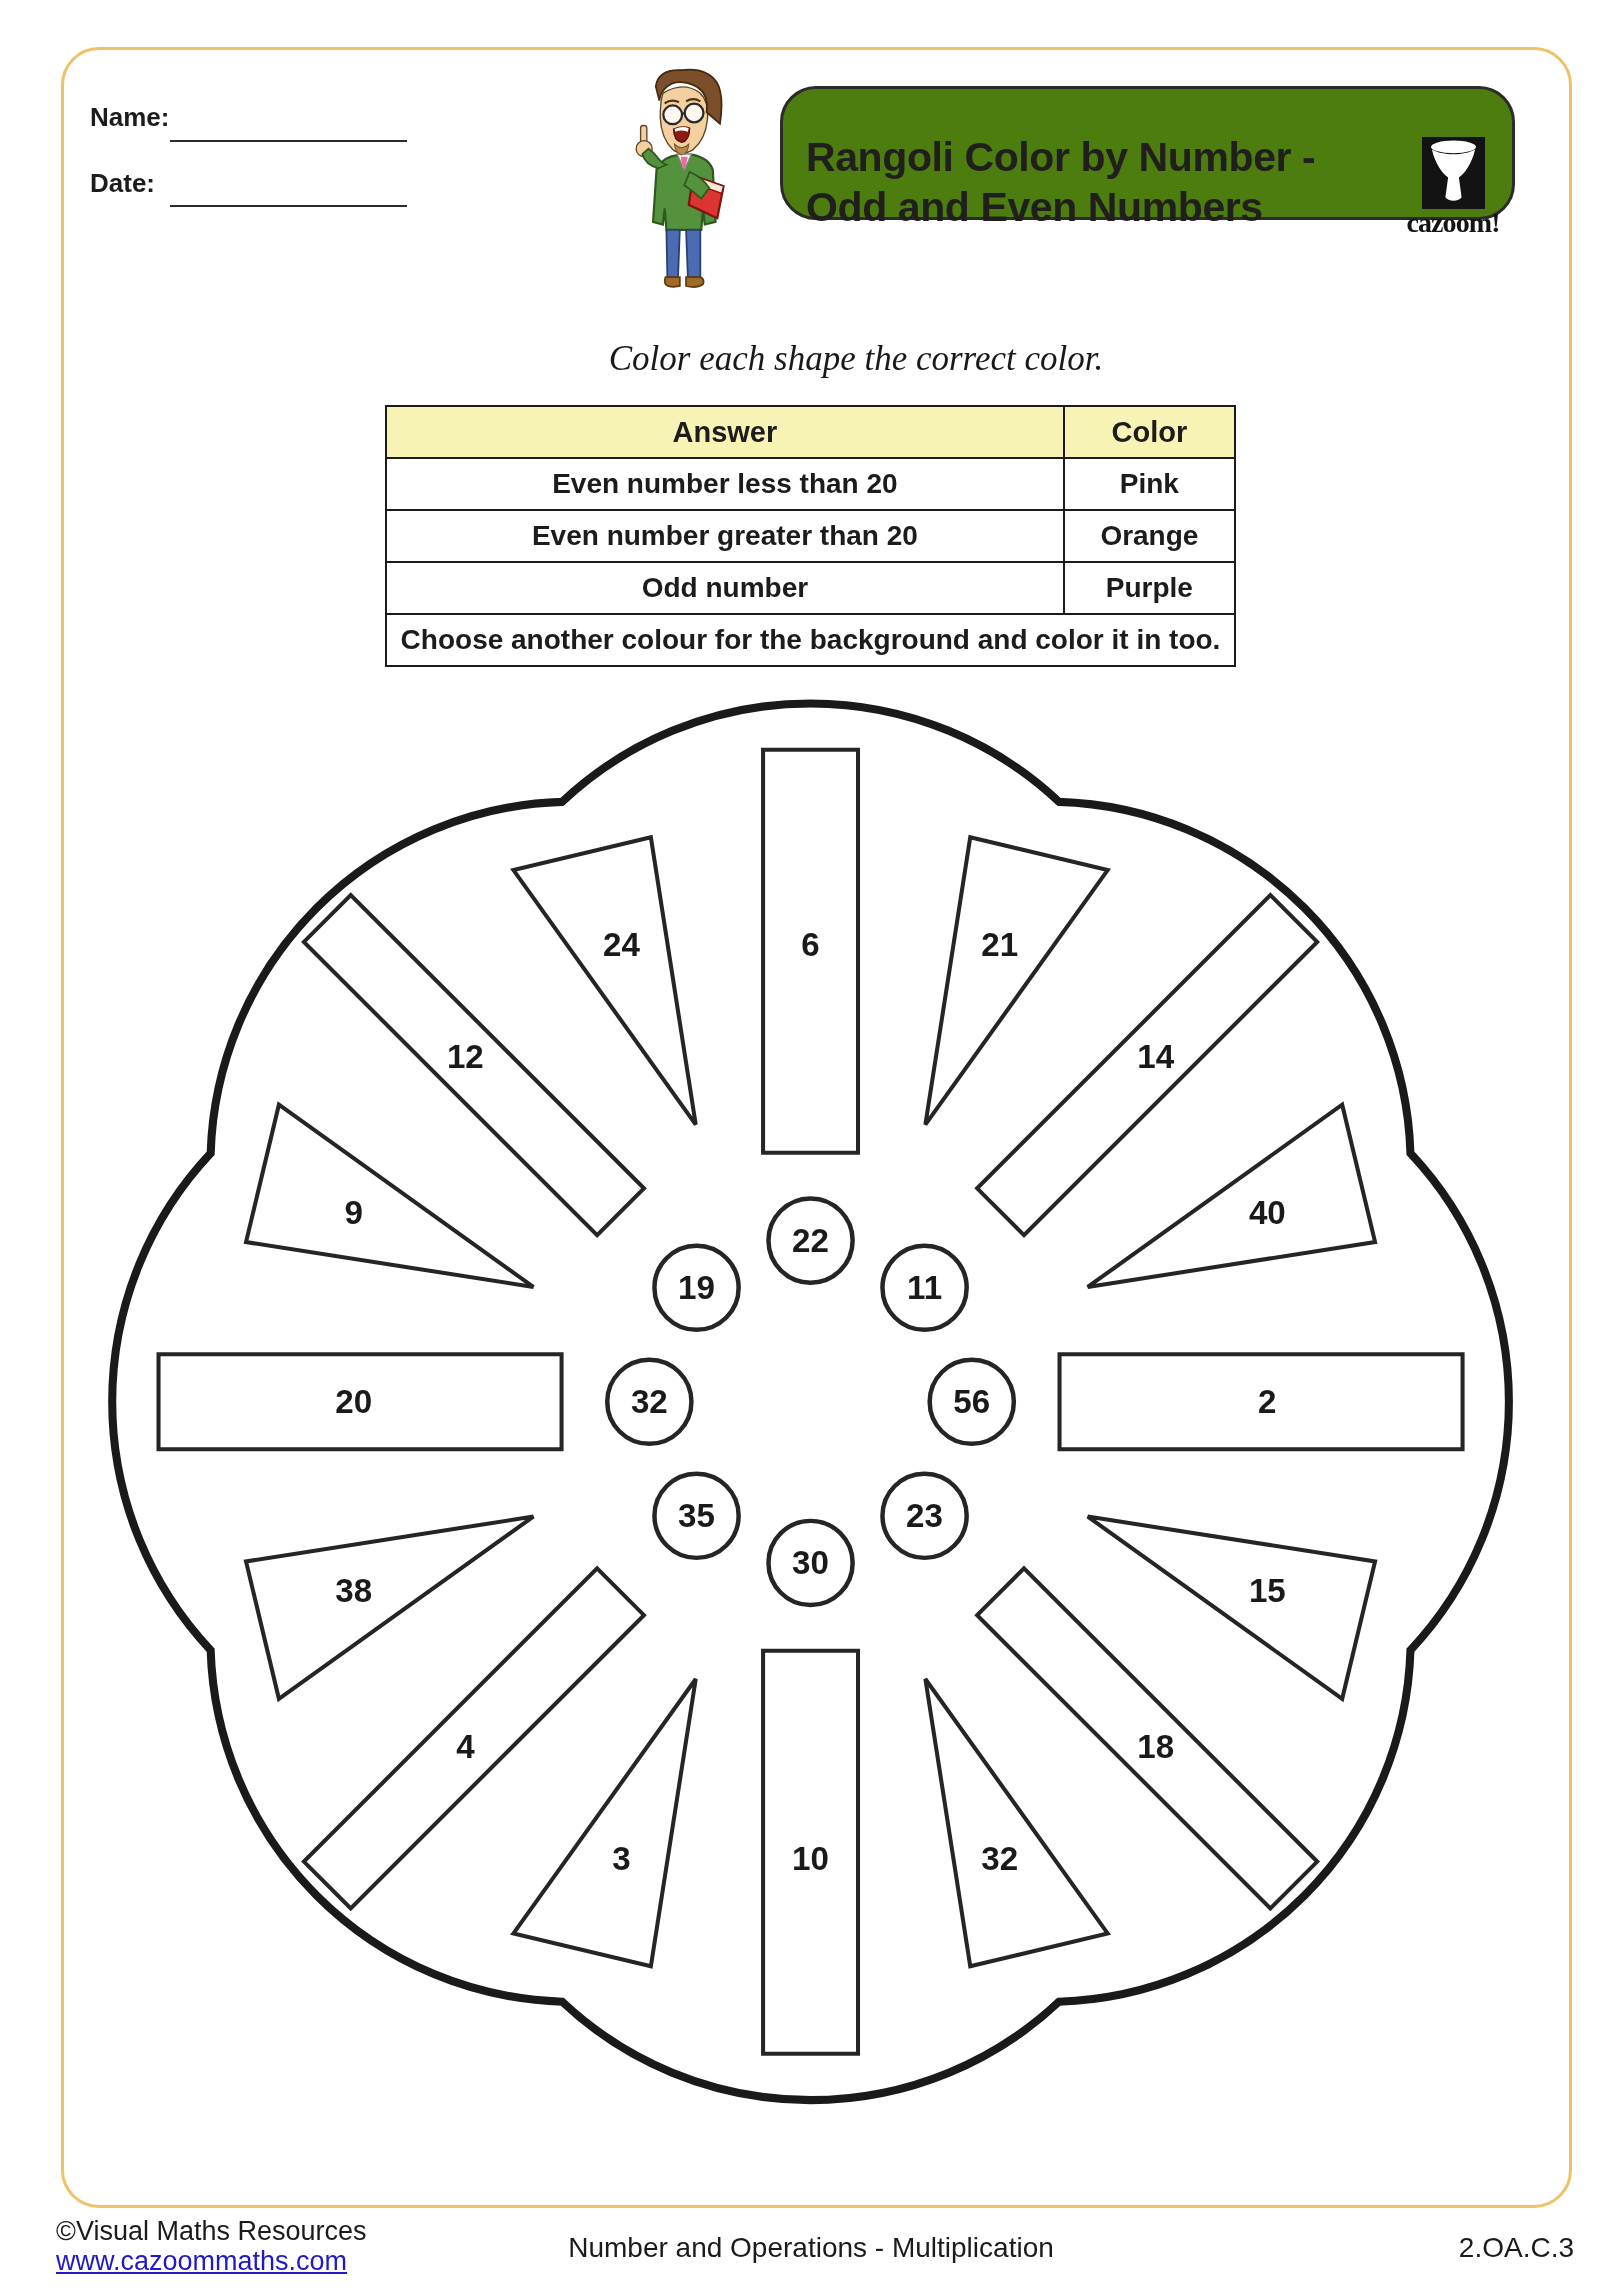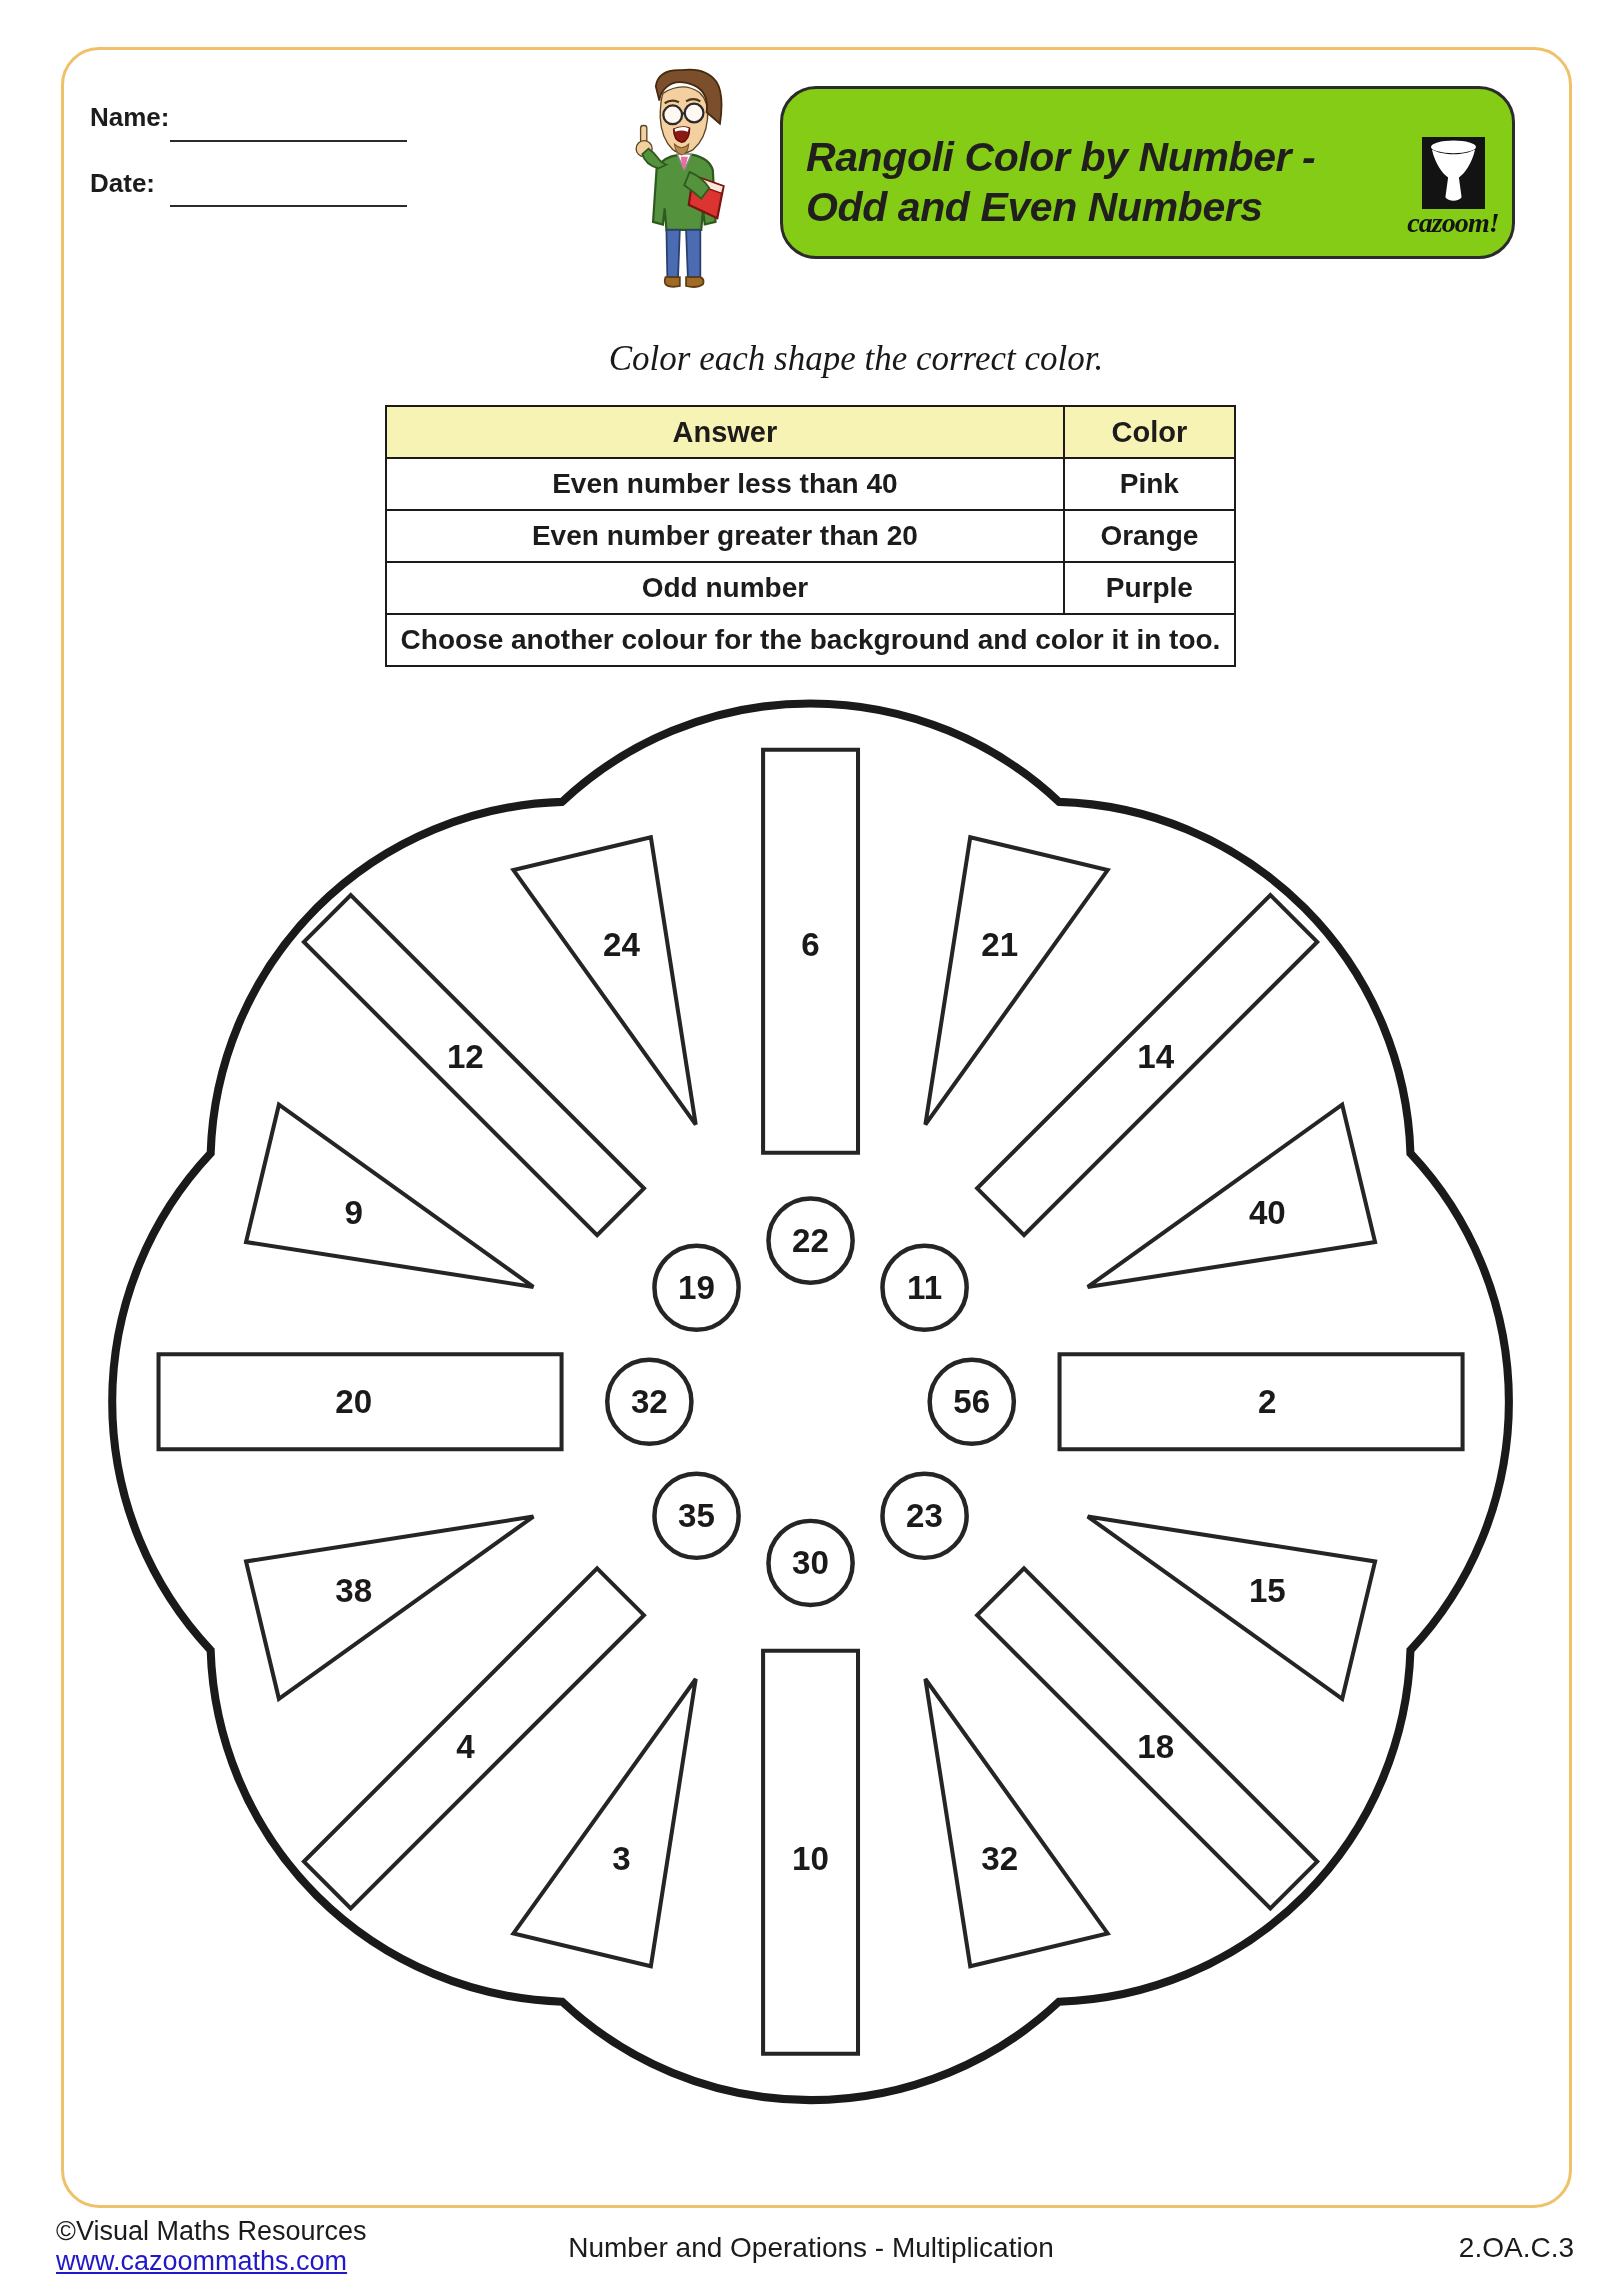--- a/index.html
+++ b/index.html
@@ -8,22 +8,22 @@
     font-family:"Liberation Sans", sans-serif; color:#1e1c1c; overflow:hidden;
   }
   .page-border{
     position:absolute; left:61px; top:47px; width:1505px; height:2155px;
     border:3.6px solid #EFC168; border-radius:38px;
   }
   
   .field-label{position:absolute; font-weight:bold; font-size:26px; color:#1d1b1b;}
   .write-line{position:absolute; border-top:2.7px solid #2b2b2b; width:237px; height:0;}
   .title-box{
-    position:absolute; left:780px; top:86px; width:735px; height:173px;
-    background:#84cc16; border:3.6px solid #2b2b2b; border-radius:36px; box-sizing:border-box;font-style:italic;
+    position:absolute; left:780px; top:86px; width:735px; height:134px;
+    background:#4d7c0f; border:3.6px solid #2b2b2b; border-radius:36px; box-sizing:border-box;
   }
   .title-text{position:absolute; left:23px; top:43px; font-weight:bold; font-size:41px; line-height:50px; color:#211e1e; letter-spacing:-0.4px;}
   .logo{position:absolute; left:639px; top:48px; width:63px; height:72px;}
   .logo-word{
     position:absolute; left:578px; top:118px; width:184px; text-align:center;
     font-family:"Liberation Serif", serif; font-weight:bold; font-size:28px; color:#141414; letter-spacing:-0.9px;
   }
   
   .instruction{
     position:absolute; left:0; top:339px; width:1622px; text-align:center;
@@ -121,21 +121,21 @@
 
   <div class="instruction">Color each shape the correct color.</div>
 
   <table class="legend">
     <tbody>
         <tr class="head">
       <td class="col-answer">Answer</td>
       <td>Color</td>
     </tr>
     <tr>
-      <td>Even number less than 40</td>
+      <td>Even number less than 20</td>
       <td>Pink</td>
     </tr>
     <tr>
       <td>Even number greater than 20</td>
       <td>Orange</td>
     </tr>
     <tr>
       <td>Odd number</td>
       <td>Purple</td>
     </tr>

